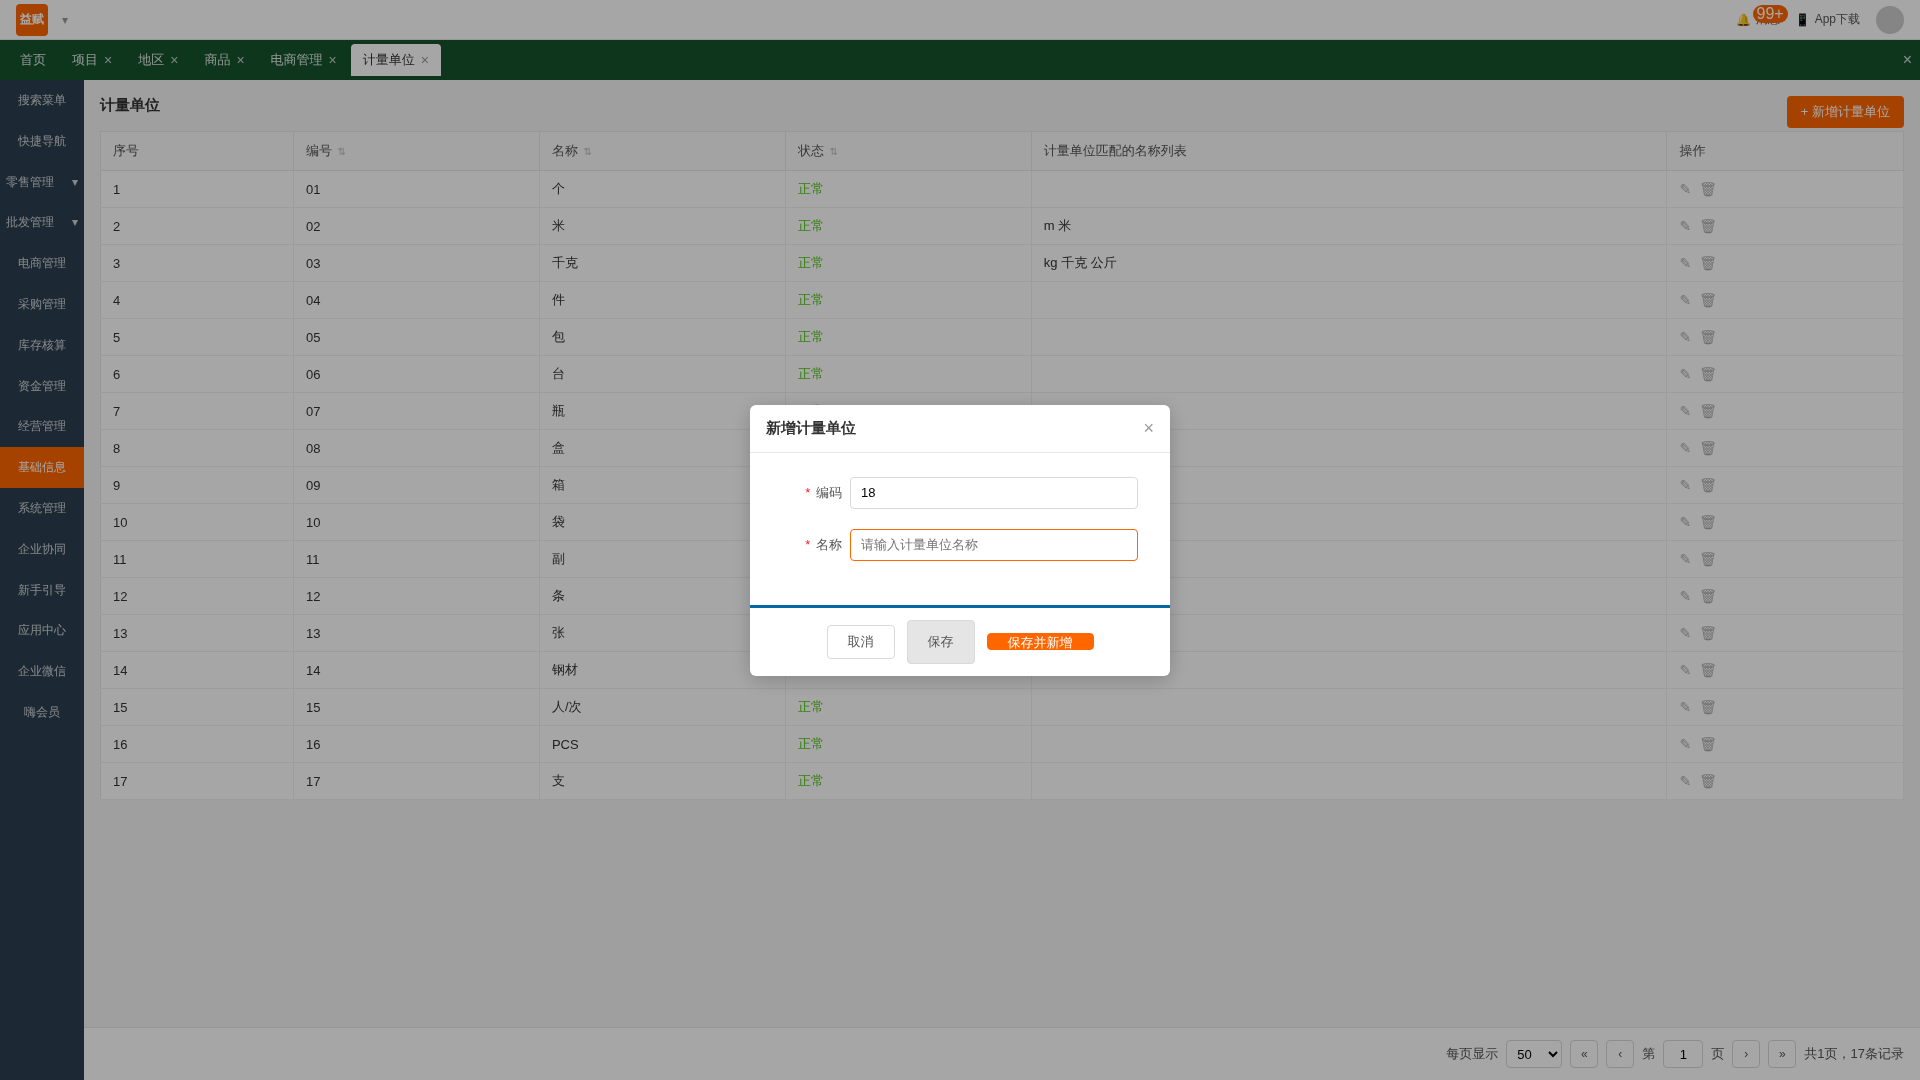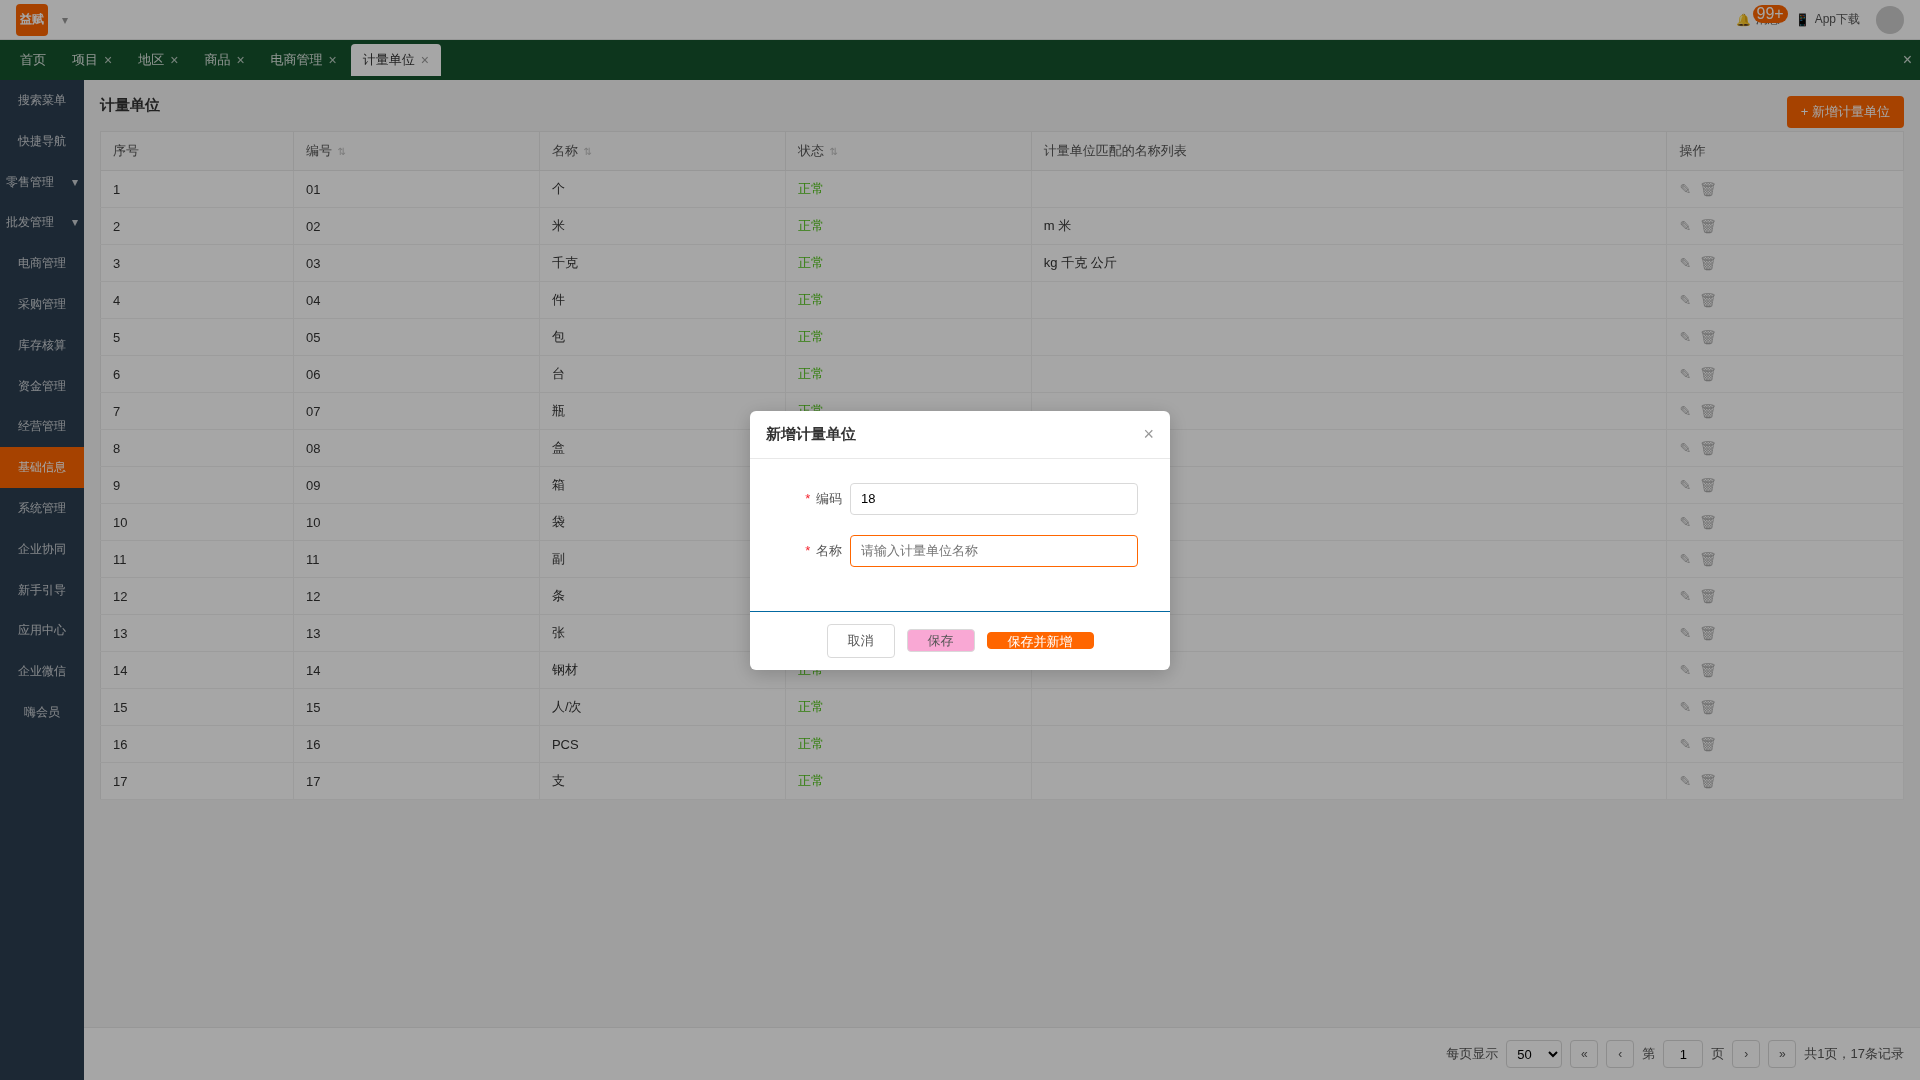--- a/index.html
+++ b/index.html
@@ -64,23 +64,23 @@
     .modal { background: #fff; border-radius: 6px; width: 420px; box-shadow: 0 4px 20px rgba(0,0,0,0.2); overflow: hidden; }
     .modal-header { padding: 14px 16px; border-bottom: 1px solid #e8e8e8; display: flex; align-items: center; justify-content: space-between; }
     .modal-title { font-size: 15px; font-weight: 600; color: #333; }
     .modal-close { color: #999; cursor: pointer; font-size: 18px; line-height: 1; }
     .modal-body { padding: 24px 32px; }
     .form-row { display: flex; align-items: center; margin-bottom: 20px; }
     .form-label { width: 60px; text-align: right; color: #555; font-size: 13px; margin-right: 8px; flex-shrink: 0; }
     .required-star { color: #f5222d; margin-right: 2px; }
     .form-input { flex: 1; height: 32px; border: 1px solid #d9d9d9; border-radius: 4px; padding: 0 10px; font-size: 13px; outline: none; }
     .form-input.name-input { border-color: #f60; }
-    .modal-footer { padding: 12px 28px; border-top: 1px solid #0369a1; display: flex; align-items: center; justify-content: center; gap: 12px; }
+    .modal-footer { padding: 12px 28px; border-top: 3px solid #0369a1; display: flex; align-items: center; justify-content: center; gap: 12px; }
     .btn-cancel { height: 34px; padding: 0 20px; border: 1px solid #d9d9d9; background: #fff; border-radius: 4px; cursor: pointer; font-size: 13px; color: #555; }
-    .btn-save { height: 23px; padding: 0 20px; border: 1px solid #d9d9d9; background: #f9a8d4; border-radius: 4px; cursor: pointer; font-size: 13px; color: #555; }
+    .btn-save { height: 44px; padding: 0 20px; border: 1px solid #d9d9d9; background: #e5e5e5; border-radius: 4px; cursor: pointer; font-size: 13px; color: #555; }
     .btn-save-new { height: 17px; padding: 0 20px; background: #f60; border: 1px solid #f60; border-radius: 4px; cursor: pointer; font-size: 13px; color: #fff; }
   </style>
 </head>
 <body>
 
 <div class="top-bar">
   <div class="top-bar-left">
     <div class="logo-area">
       <div class="logo-icon">益赋</div>
       <span class="dropdown-arrow">▾</span>

